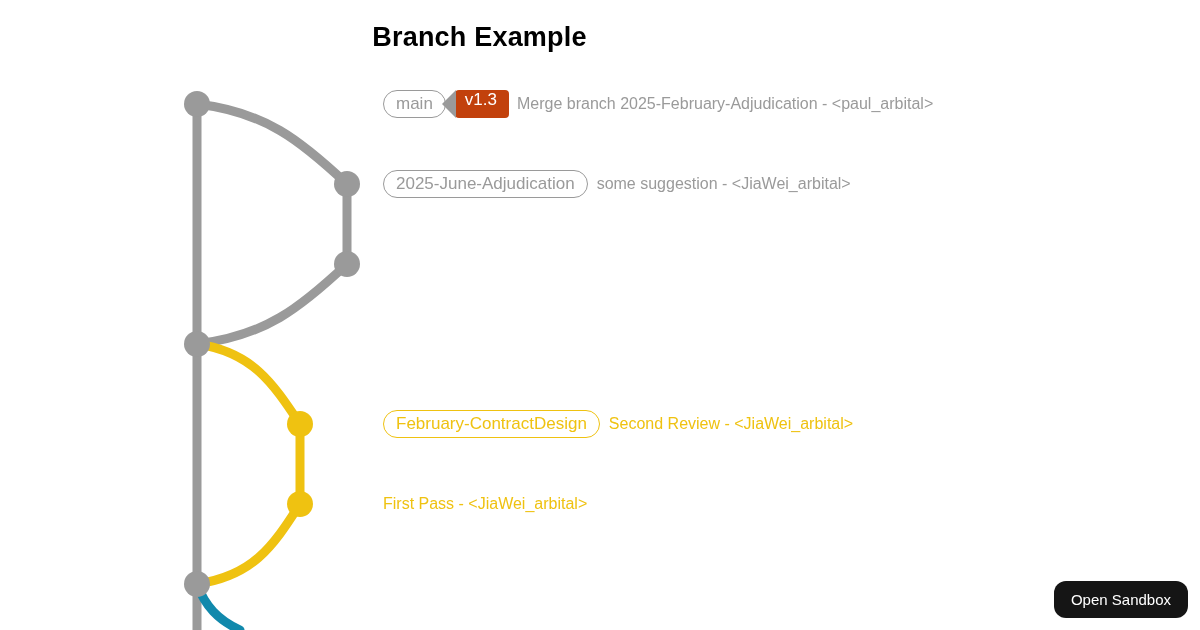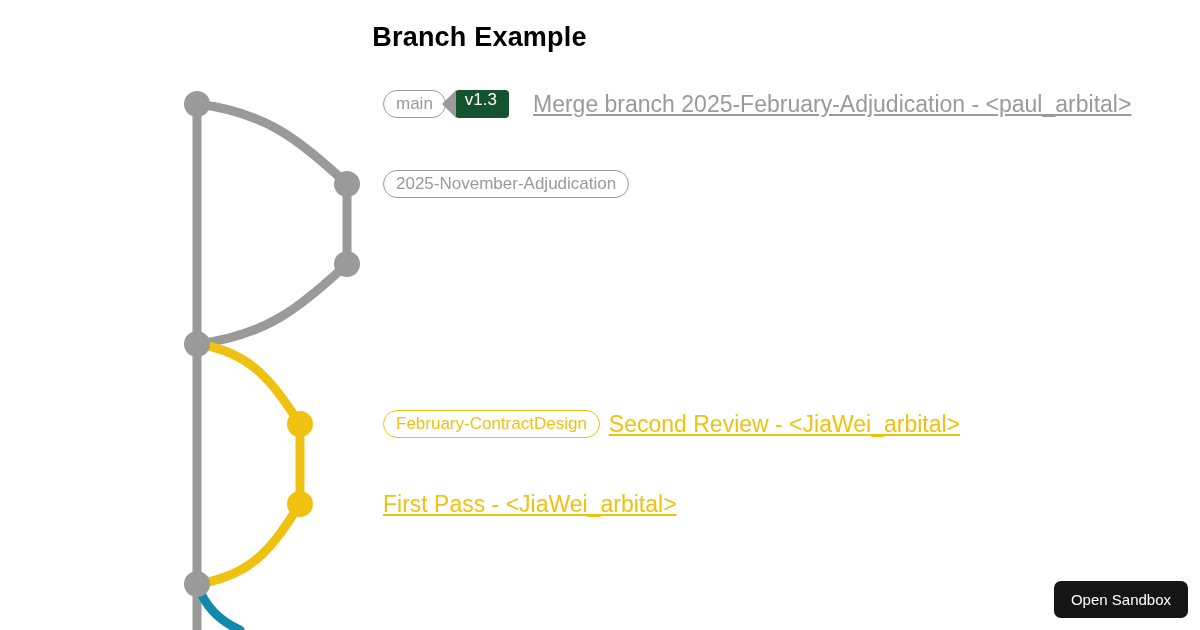--- a/index.html
+++ b/index.html
@@ -74,59 +74,58 @@
   }
 
   
   .version-tag {
     position: relative;
     display: inline-flex;
     align-items: center;
     justify-content: center;
     height: 28px;
     padding: 0 12px 9px 10px;
-    background: #14532d;
+    background: #c2410c;
     color: #ffffff;
     font-size: 17px;
     border-radius: 4px;
     margin-left: 0;
-    margin-right: 24px;
+    margin-right: 8px;
     box-sizing: border-box;
   }
   .version-tag::before {
     content: "";
     position: absolute;
     left: -13px;
     top: 0;
     width: 0;
     height: 0;
     border-top: 14px solid transparent;
     border-bottom: 14px solid transparent;
     border-right: 14px solid #9a9a9a;
   }
 
   .commit-message {
-    font-size: 23px;
+    font-size: 16px;
     color: #9a9a9a;
-    text-decoration: underline;
   }
   .commit-message.yellow {
     color: #efc211;
   }
 
   
   #open-sandbox-button {
     position: absolute;
     right: 12px;
     bottom: 12px;
     background: #151515;
     color: #ffffff;
     font-size: 15px;
     padding: 11px 17px;
-    border-radius: 7px;
+    border-radius: 12px;
     border: none;
     cursor: pointer;
     font-family: "Liberation Sans", sans-serif;
     line-height: 1;
   }
 </style>
 </head>
 <body>
 
 <div id="page-title">Branch Example</div>
@@ -156,21 +155,22 @@
 
 <div id="commit-list">
 
   <div class="commit-row" style="top:87px">
     <span class="branch-pill">main</span>
     <span class="version-tag">v1.3</span>
     <span class="commit-message">Merge branch 2025-February-Adjudication - &lt;paul_arbital&gt;</span>
   </div>
 
   <div class="commit-row" style="top:167px">
-    <span class="branch-pill">2025-November-Adjudication</span>
+    <span class="branch-pill">2025-June-Adjudication</span>
+    <span class="commit-message">some suggestion - &lt;JiaWei_arbital&gt;</span>
   </div>
 
 
 
   <div class="commit-row" style="top:407px">
     <span class="branch-pill yellow">February-ContractDesign</span>
     <span class="commit-message yellow">Second Review - &lt;JiaWei_arbital&gt;</span>
   </div>
 
   <div class="commit-row" style="top:487px">

